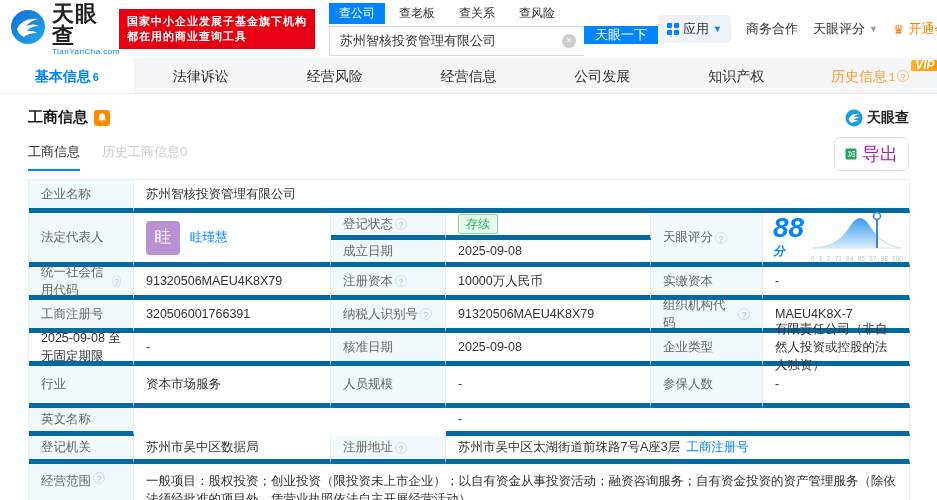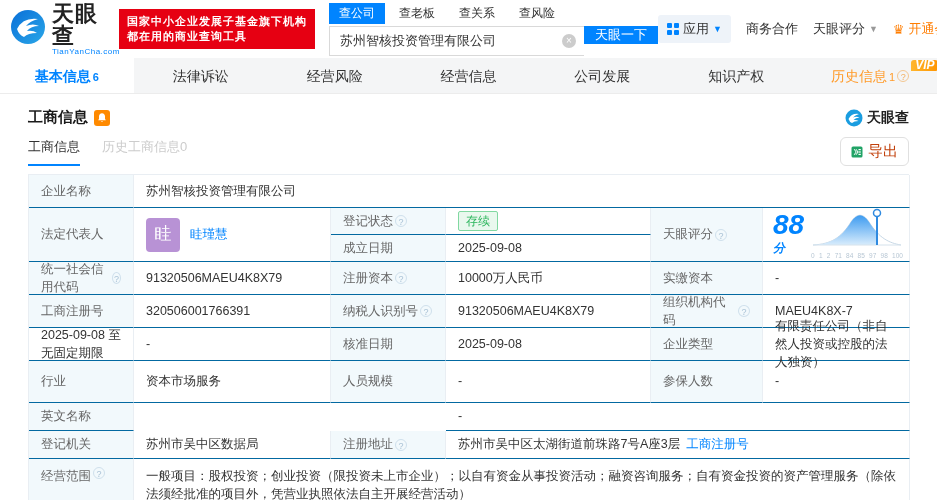--- a/index.html
+++ b/index.html
@@ -53,31 +53,31 @@
   .sec-title { font-size:15px; font-weight:700; color:#1a1a1a; }
   .bell-badge { width:16px; height:16px; background:#ff8a00; border-radius:3px; margin-left:6px;
     display:flex; align-items:center; justify-content:center; }
   .watermark { margin-left:auto; display:flex; align-items:center; gap:4px; }
   .watermark .wm-txt { font-size:14px; font-weight:700; color:#222; }
   .sub-row { display:flex; align-items:flex-end; margin-top:10px; }
   .sub-tabs { display:flex; gap:22px; font-size:13px; }
   .sub-tab { padding-bottom:8px; color:#ccc; cursor:pointer; }
   .sub-tab.active { color:#333; border-bottom:2px solid #0084ff; }
   .export-btn { margin-left:auto; display:flex; align-items:center; gap:5px; border:1px solid #e0e0e0;
-    background:#fff; border-radius:6px; font-size:15px; color:#c2410c; padding:4px 10px; cursor:pointer;
+    background:#fff; border-radius:6px; font-size:18px; color:#a21caf; padding:4px 10px; cursor:pointer;
     font-family:"Liberation Sans","DejaVu Sans",sans-serif; }
 
   
   .tbl { margin:8px 28px 0 28px; width:881px;
     display:grid;
     grid-template-columns:105px 197px 115px 205px 112px 147px;
     grid-template-rows:33px 27px 27px 33px 33px 33px 42px 28px 28px 50px;
     border-top:1px solid #e9eef3; border-left:1px solid #e9eef3;
     font-size:12.5px; }
-  .cell { border-right:1px solid #e9eef3; border-bottom:1px solid #0369a1;
+  .cell { border-right:1px solid #e9eef3; border-bottom:5px solid #0369a1;
     padding:4px 12px; display:flex; align-items:center; color:#333; line-height:1.45; }
   .lbl { background:#f2f9fc; color:#666; }
   .sp5 { grid-column:2 / 7; }
   .sp3 { grid-column:4 / 7; }
   .rs2 { grid-row:span 2; }
   .badge-green { background:#e9f8ee; border:1px solid #81d8a1; color:#2bb55c;
     font-size:12px; padding:0 7px; line-height:18px; border-radius:2px; }
   .avatar { width:34px; height:34px; background:#b892d5; border-radius:4px; color:#fff;
     font-size:17px; display:flex; align-items:center; justify-content:center; }
   .rep-name { color:#0084ff; margin-left:10px; cursor:pointer; }

